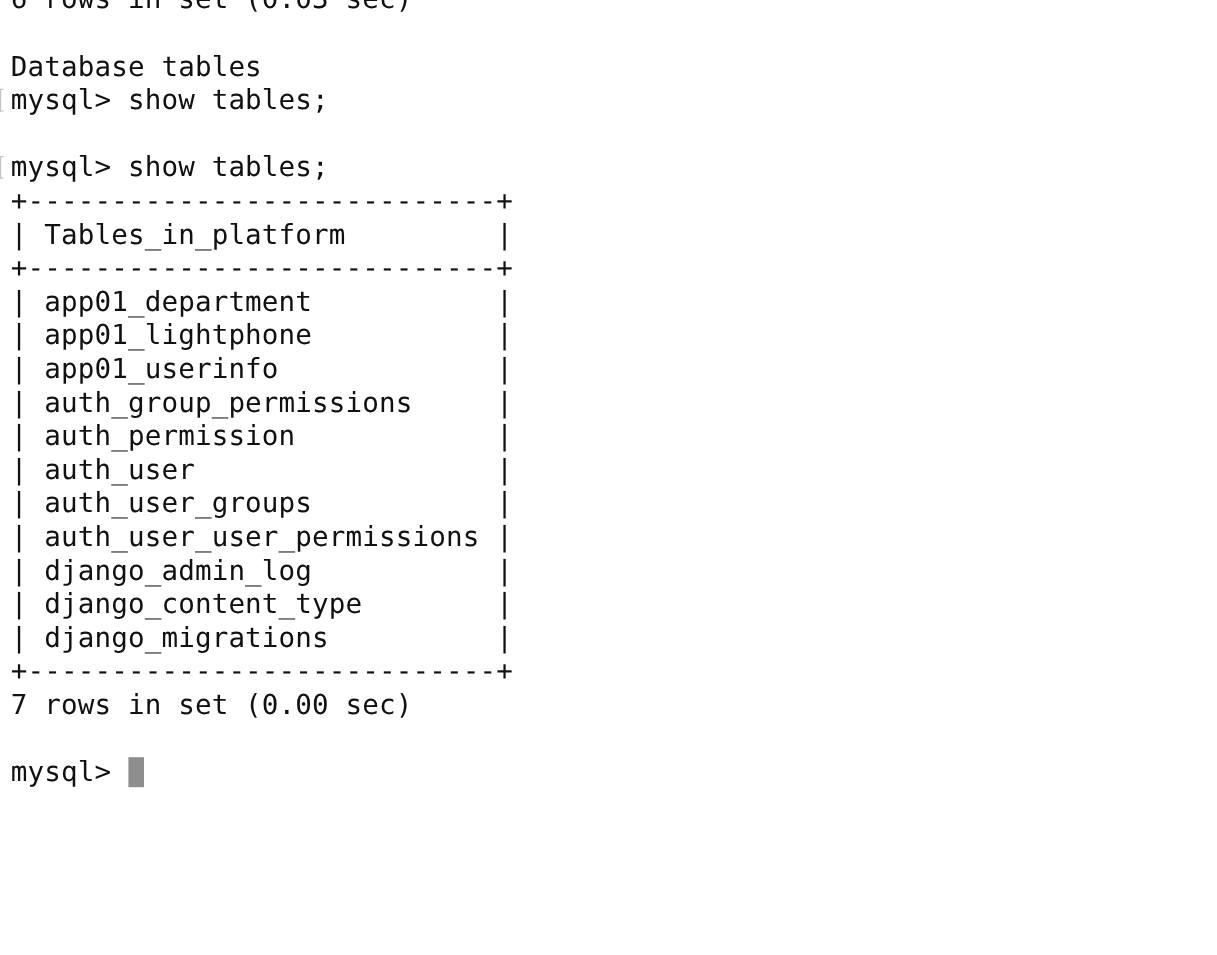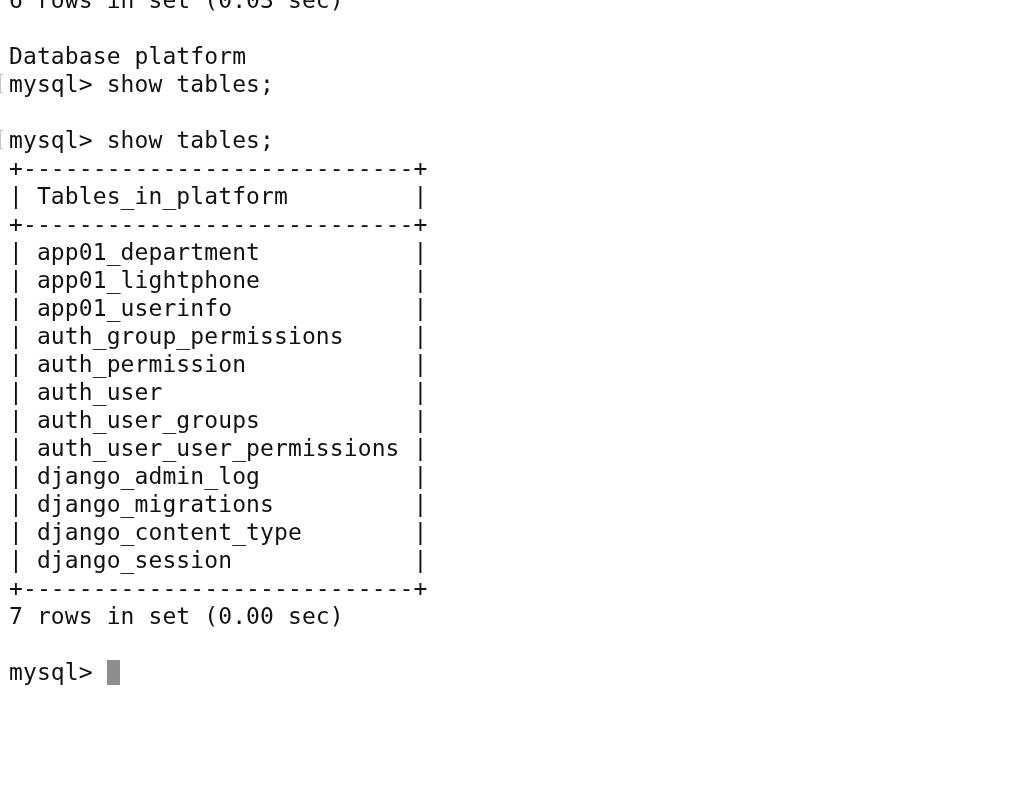--- a/index.html
+++ b/index.html
@@ -19,36 +19,35 @@
     display: inline-block; width: 13px; height: 25px; background: #8e8e8e;
     vertical-align: -5px;
   }
 </style>
 </head>
 <body>
 
 <div class="term" id="term">
     <div class="line"><span>6 rows in set (0.03 sec)</span></div>
     <div class="line"><span></span></div>
-    <div class="line"><span>Database platform</span></div>
+    <div class="line"><span>Database tables</span></div>
     <div class="line"><span class="mark"></span><span>mysql&gt; show tables;</span></div>
     <div class="line"><span></span></div>
     <div class="line"><span class="mark"></span><span>mysql&gt; show tables;</span></div>
     <div class="line"><span>+----------------------------+</span></div>
     <div class="line"><span>| Tables_in_platform         |</span></div>
     <div class="line"><span>+----------------------------+</span></div>
     <div class="line"><span>| app01_department           |</span></div>
     <div class="line"><span>| app01_lightphone           |</span></div>
     <div class="line"><span>| app01_userinfo             |</span></div>
     <div class="line"><span>| auth_group_permissions     |</span></div>
     <div class="line"><span>| auth_permission            |</span></div>
     <div class="line"><span>| auth_user                  |</span></div>
     <div class="line"><span>| auth_user_groups           |</span></div>
     <div class="line"><span>| auth_user_user_permissions |</span></div>
     <div class="line"><span>| django_admin_log           |</span></div>
+    <div class="line"><span>| django_content_type        |</span></div>
     <div class="line"><span>| django_migrations          |</span></div>
-    <div class="line"><span>| django_content_type        |</span></div>
-    <div class="line"><span>| django_session             |</span></div>
     <div class="line"><span>+----------------------------+</span></div>
     <div class="line"><span>7 rows in set (0.00 sec)</span></div>
     <div class="line"><span></span></div>
     <div class="line"><span>mysql&gt; </span><span class="cursor"></span></div>
   </div>
 
 </body></html>

